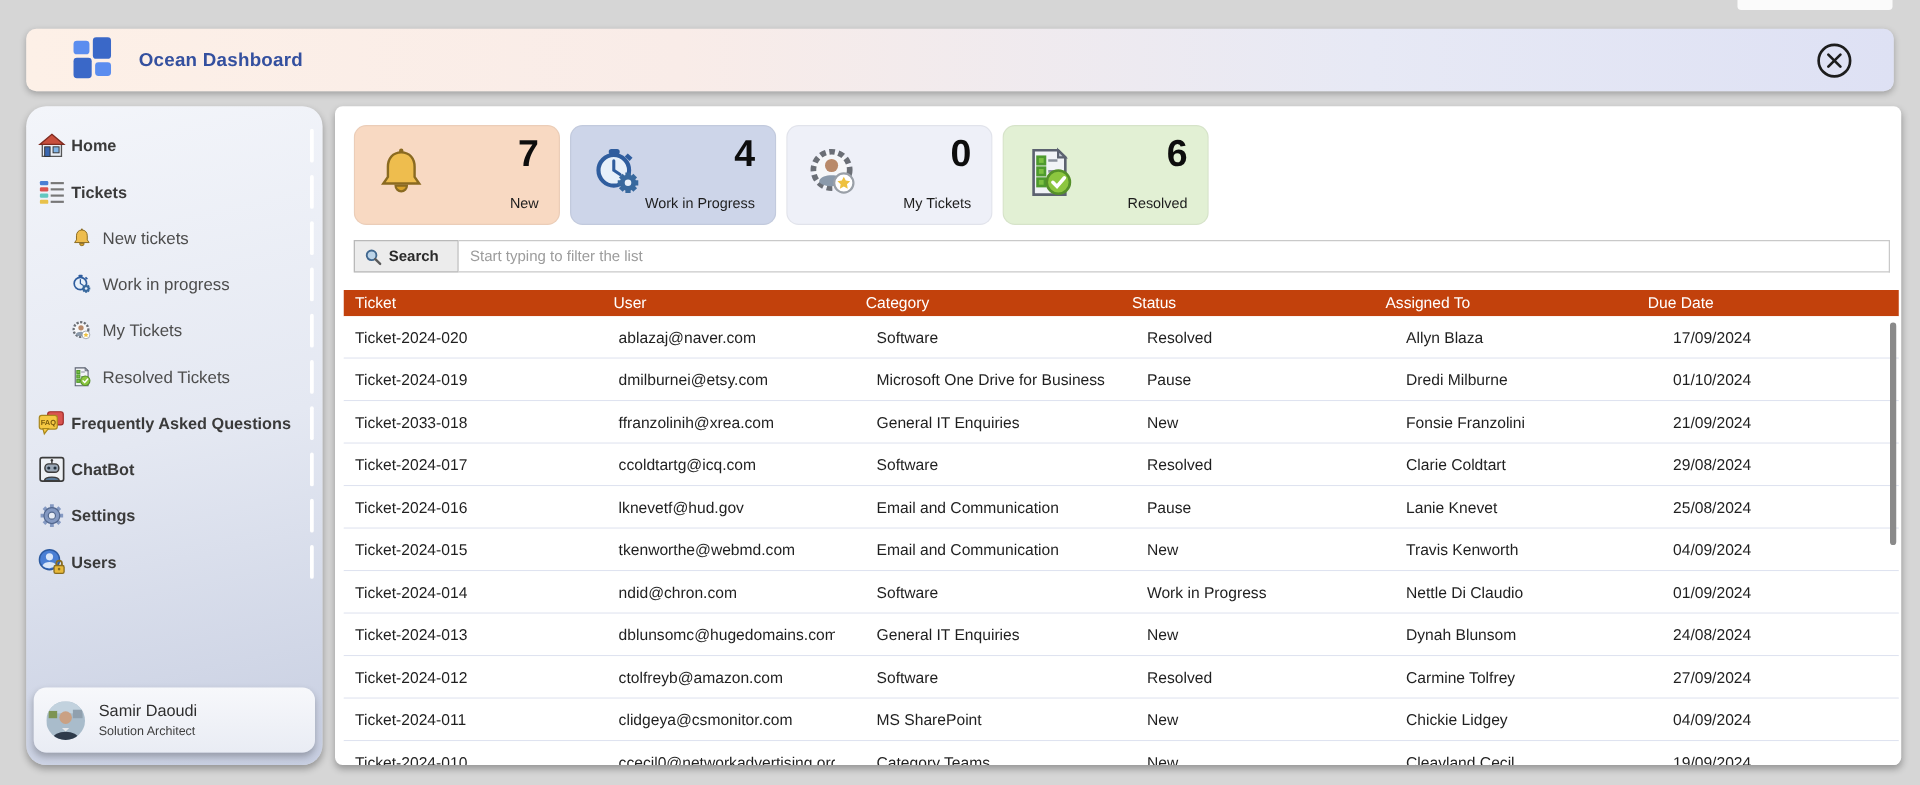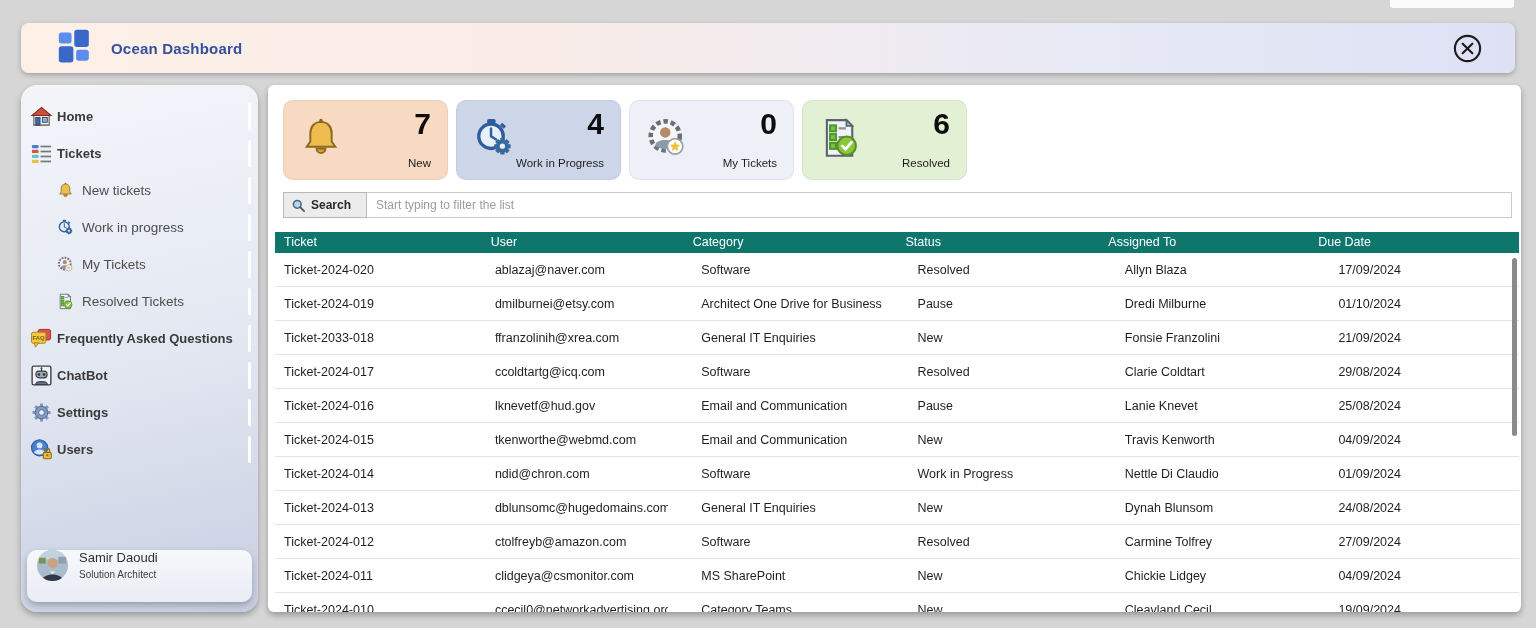--- a/index.html
+++ b/index.html
@@ -53,21 +53,21 @@
   .nav-item.sub .nav-icon { width:17px; height:17px; flex:0 0 17px; }
   .nav-item.sub .nav-label { margin-left:8px; font-weight:normal; color:#4d4d4d; font-size:13.5px; }
   .nav-dash {
     position:absolute; right:7px; top:5px; width:3px; height:27px;
     background:#ffffff; border-radius:2px;
   }
   .user-card {
     position:absolute; left:6px; bottom:10px; width:225px; height:52px;
     background:linear-gradient(#f7f8fb,#e9ecf4);
     border-radius:10px; box-shadow:0 3px 6px rgba(0,0,0,.25);
-    display:flex; padding-left:10px; cursor:pointer;
+    display:flex; align-items:center; padding-left:10px; cursor:pointer;
   }
   .avatar { width:31px; height:31px; border-radius:50%; overflow:hidden; flex:0 0 31px; }
   .avatar svg { width:100%; height:100%; }
   .user-meta { margin-left:11px; }
   .user-name { font-size:13px; color:#2e2e2e; }
   .user-role { font-size:10px; color:#3e3e3e; margin-top:4px; }
   
   .main {
     position:absolute; left:268px; top:85px; width:1253px; height:527px;
     background:#ffffff; border-radius:6px; overflow:hidden;
@@ -100,21 +100,21 @@
     font-size:12px; color:#be185d; padding-left:9px; outline:none;
     font-family:"Liberation Sans", sans-serif; background:#fff;
   }
   .search-input::placeholder { color:#9c9c9c; }
   .table { position:absolute; left:7px; top:147px; right:2px; }
   .t-row {
     display:grid;
     grid-template-columns:207fr 202fr 213fr 203fr 210fr 210fr;
   }
   .t-head {
-    background:#0f766e; height:21px;
+    background:#c2410c; height:21px;
   }
   .t-head .t-cell {
     color:#ffffff; font-size:12.5px; line-height:21px;
   }
   .t-body .t-row {
     background:#ffffff; height:34px; border-bottom:1px solid #dfe3f0; cursor:pointer;gap:24px;
   }
   .t-cell {
     padding-left:9px; font-size:12.5px; color:#1f1f1f; line-height:34px;
     white-space:nowrap; overflow:hidden;
@@ -382,21 +382,21 @@
           <div class="t-cell">Ticket-2024-020</div>
           <div class="t-cell">ablazaj@naver.com</div>
           <div class="t-cell">Software</div>
           <div class="t-cell">Resolved</div>
           <div class="t-cell">Allyn Blaza</div>
           <div class="t-cell">17/09/2024</div>
         </div>
         <div class="t-row">
           <div class="t-cell">Ticket-2024-019</div>
           <div class="t-cell">dmilburnei@etsy.com</div>
-          <div class="t-cell">Architect One Drive for Business</div>
+          <div class="t-cell">Microsoft One Drive for Business</div>
           <div class="t-cell">Pause</div>
           <div class="t-cell">Dredi Milburne</div>
           <div class="t-cell">01/10/2024</div>
         </div>
         <div class="t-row">
           <div class="t-cell">Ticket-2033-018</div>
           <div class="t-cell">ffranzolinih@xrea.com</div>
           <div class="t-cell">General IT Enquiries</div>
           <div class="t-cell">New</div>
           <div class="t-cell">Fonsie Franzolini</div>

